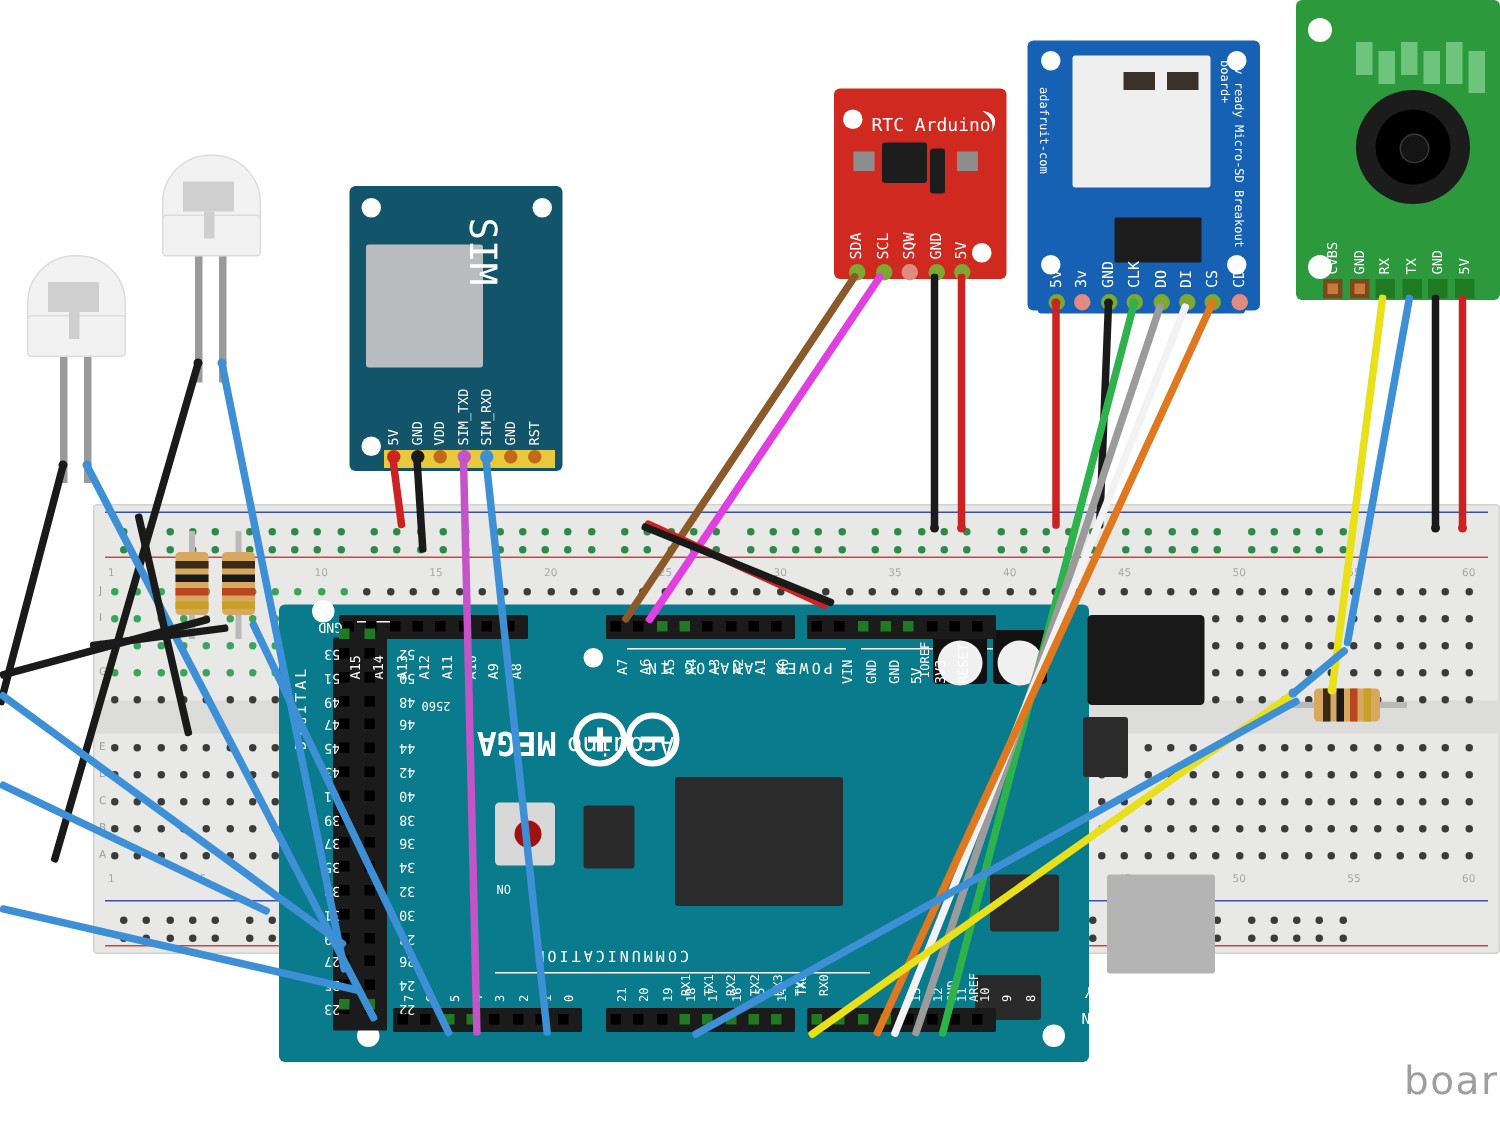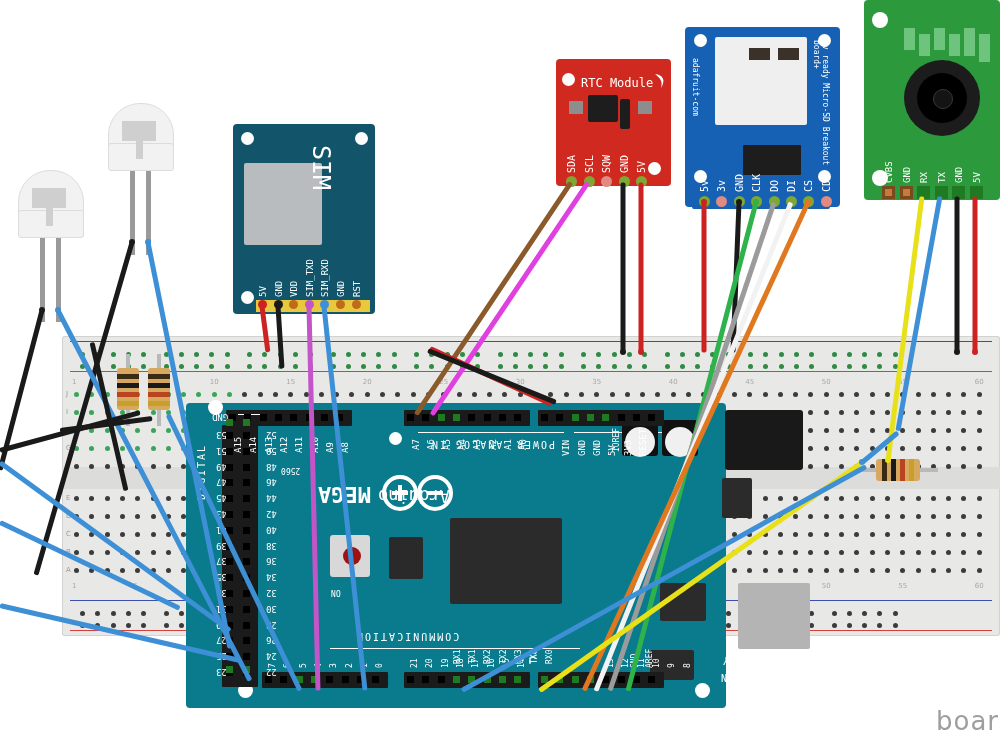--- a/index.html
+++ b/index.html
@@ -1168,21 +1168,21 @@
       <div class="pin-lbl" style="left:304.8px;top:297px;font-size:9px;color:#fff;z-index:14;">SIM_TXD</div>
       <div class="pad" style="left:320.4px;top:300px;width:9px;height:9px;background:#3d8fd6;z-index:14;"></div>
       <div class="pin-lbl" style="left:320.4px;top:297px;font-size:9px;color:#fff;z-index:14;">SIM_RXD</div>
       <div class="pad" style="left:336px;top:300px;width:9px;height:9px;background:#c06a1a;z-index:14;"></div>
       <div class="pin-lbl" style="left:336px;top:297px;font-size:9px;color:#fff;z-index:14;">GND</div>
       <div class="pad" style="left:351.6px;top:300px;width:9px;height:9px;background:#c06a1a;z-index:14;"></div>
       <div class="pin-lbl" style="left:351.6px;top:297px;font-size:9px;color:#fff;z-index:14;">RST</div>
     </div>
 
   <div class="abs mod mod-rtc" style="left:556px;top:59px;width:115px;height:127px;z-index:12;"></div>
-  <div class="abs mod-title" style="left:581px;top:76px;font-size:12px;z-index:13;">RTC Module</div>
+  <div class="abs mod-title" style="left:581px;top:76px;font-size:12px;z-index:13;">RTC Arduino</div>
   <div class="abs mhole" style="left:562px;top:73px;width:13px;height:13px;z-index:13;"></div>
   <div class="abs mhole" style="left:648px;top:162px;width:13px;height:13px;z-index:13;"></div>
   <div class="abs" style="left:588px;top:95px;width:30px;height:27px;background:#1d1d1d;border-radius:2px;z-index:13;"></div>
   <div class="abs" style="left:620px;top:99px;width:10px;height:30px;background:#1d1d1d;border-radius:2px;z-index:13;"></div>
   <div class="abs" style="left:569px;top:101px;width:14px;height:13px;background:#8d8d8d;z-index:13;"></div>
   <div class="abs" style="left:638px;top:101px;width:14px;height:13px;background:#8d8d8d;z-index:13;"></div>
   <svg class="abs" style="left:652px;top:72px;z-index:13;" width="16" height="18" viewBox="0 0 16 18">
     <path d="M3 2 C11 3, 14 8, 9 16 C11 9, 8 6, 3 2 Z" fill="#fff"></path>
   </svg>
   <div id="rtc-pins">

